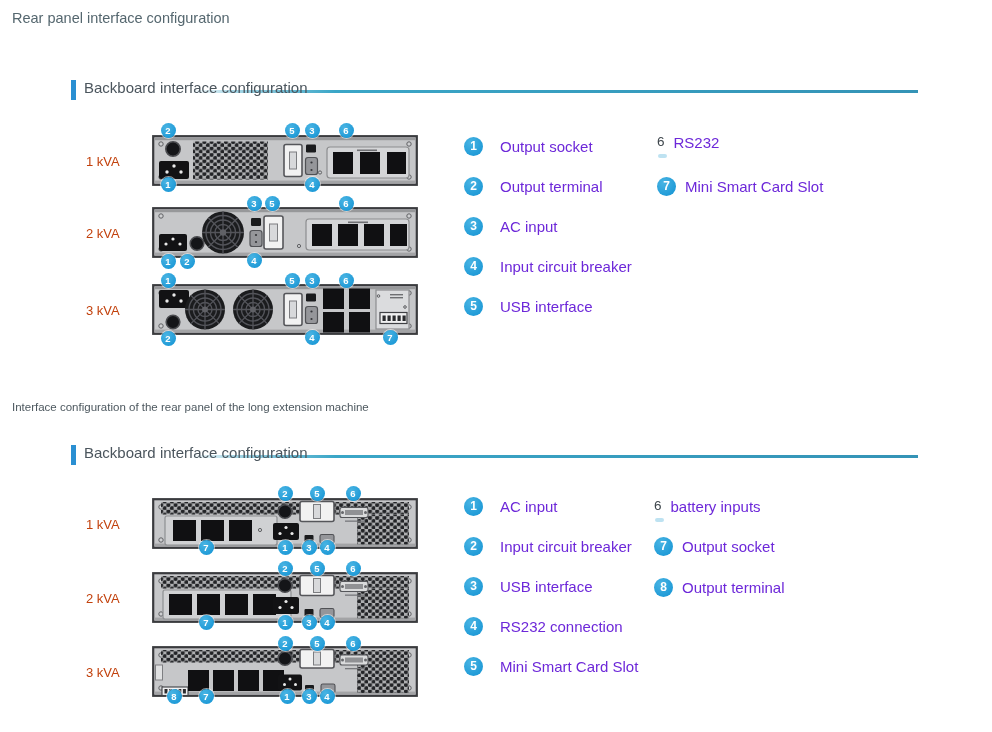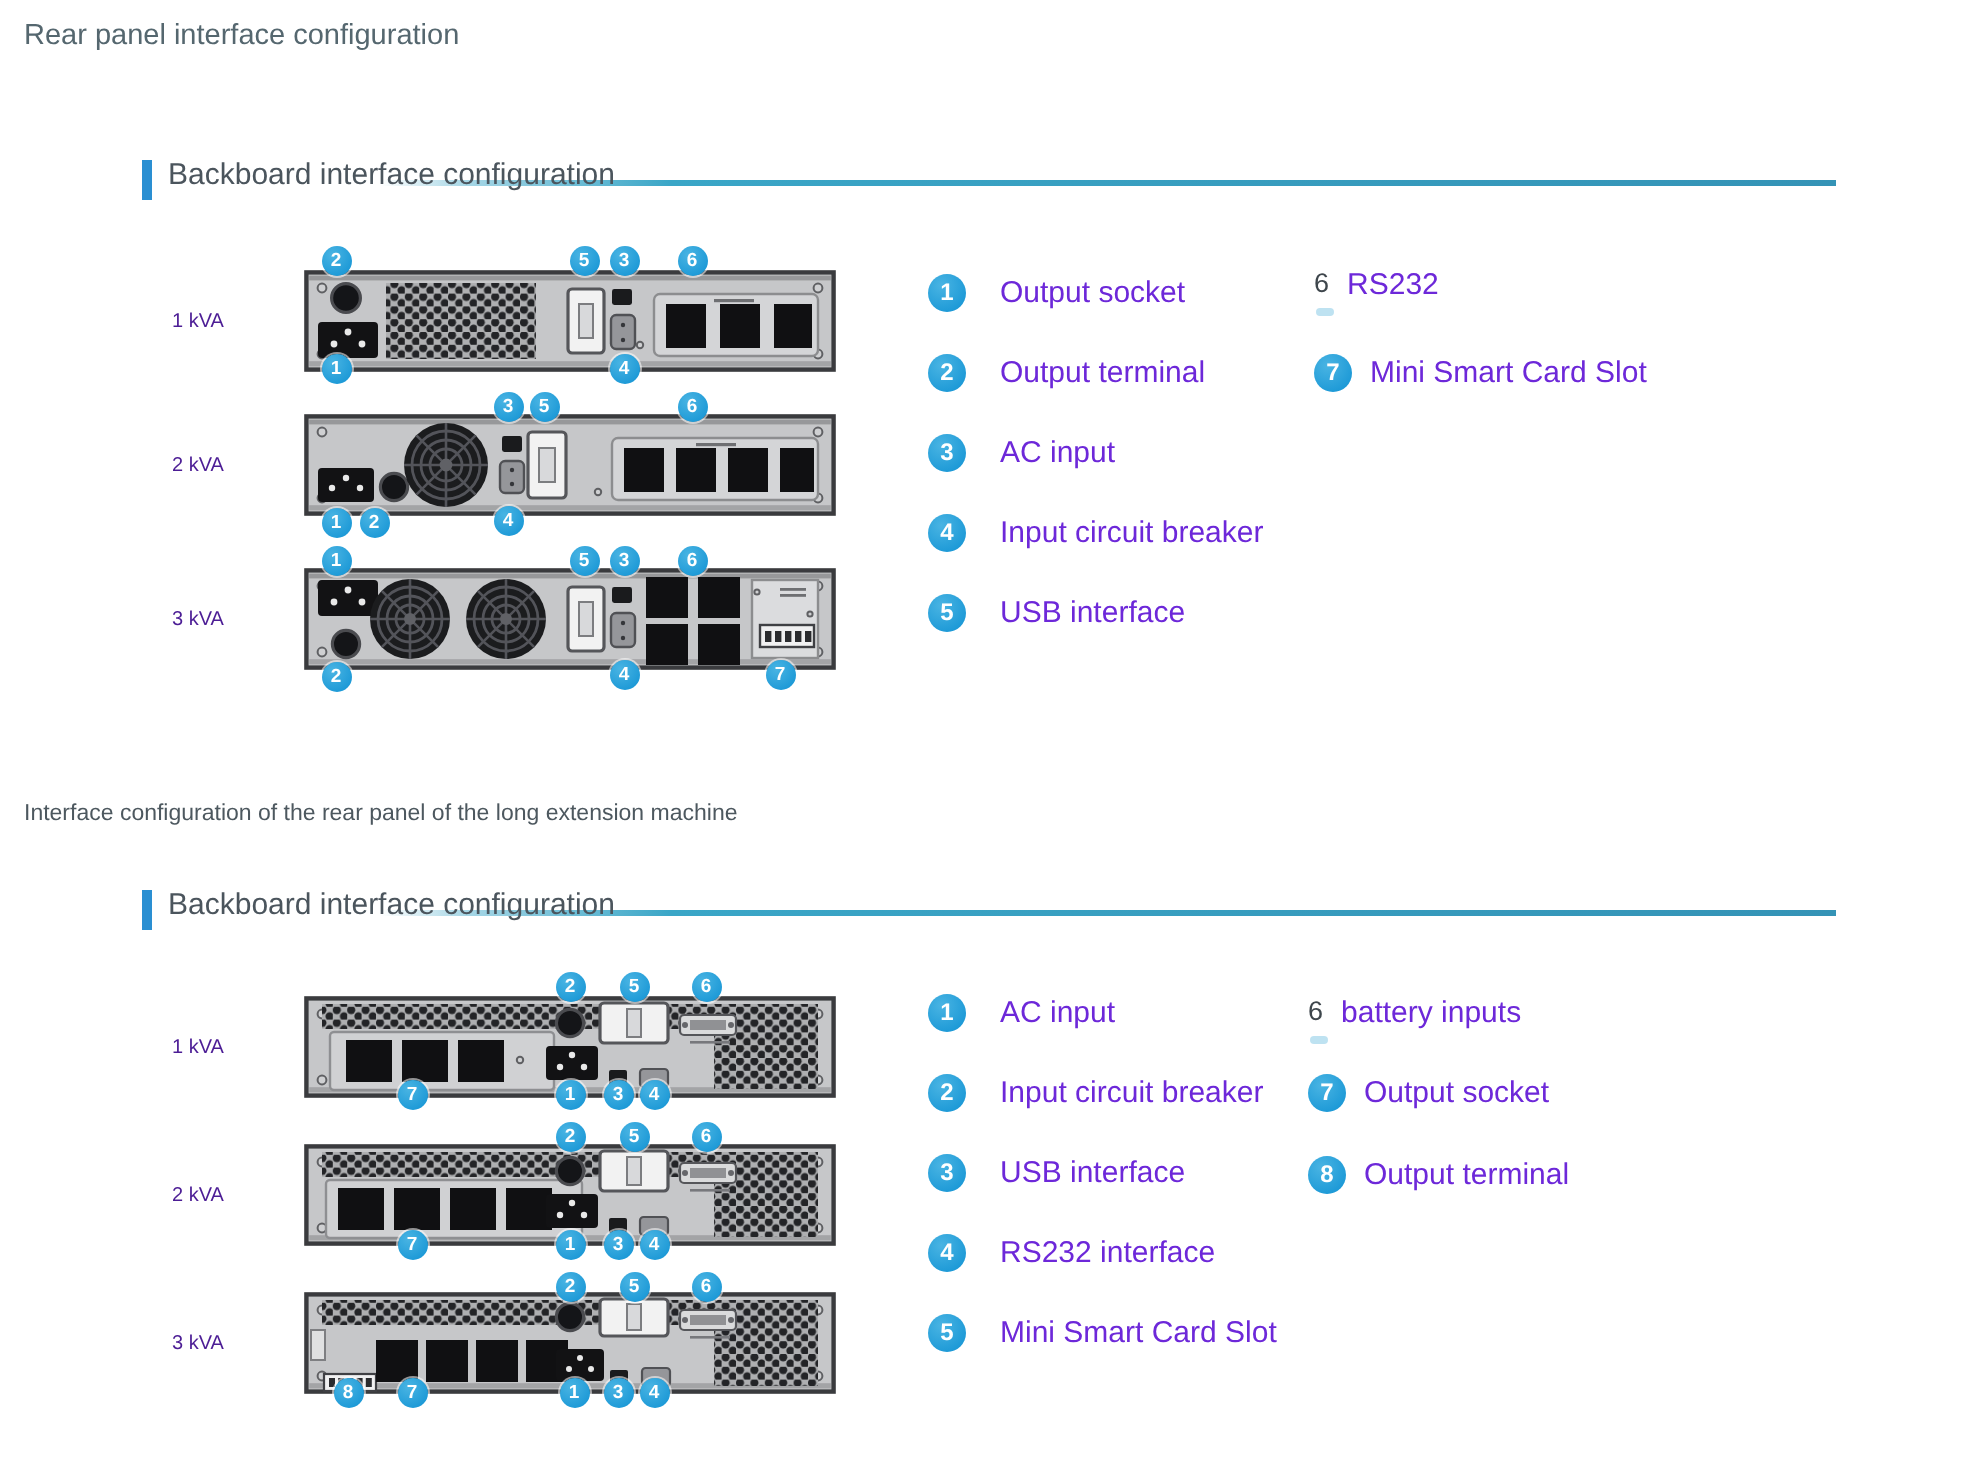--- a/index.html
+++ b/index.html
@@ -7,21 +7,21 @@
         font-family:"Liberation Sans",sans-serif;color:#3e464c;}
   .page-title{position:absolute;left:12px;top:10px;font-size:14.5px;font-weight:500;color:#55676f;}
   .subtitle{position:absolute;left:12px;top:401px;font-size:11.5px;color:#4d585f;text-align:center;}
   .sec-heading{position:absolute;font-size:15px;font-weight:500;color:#4b555d;z-index:2;}
   .accent-bar{position:absolute;width:5px;height:20px;background:var(--accent-bar,#2a8fd2);z-index:2;}
   .rule{position:absolute;height:3px;width:728px;left:190px;z-index:1;
         background:linear-gradient(90deg,rgba(93,181,209,0) 0%,rgba(93,181,209,.55) 6%,var(--rule-teal,#3aa6c7) 20%,#3493b6 100%);}
   .device{position:absolute;left:152px;width:266px;height:53px;}
   .device svg{position:absolute;left:0;top:0;}
   .dev-label{position:absolute;left:-66px;top:50%;transform:translateY(-50%);
-             font-size:10px;color:#4c1d95;white-space:nowrap;}
+             font-size:13px;color:#c2410c;white-space:nowrap;}
   .callout{position:absolute;width:15px;height:15px;border-radius:50%;
            background:radial-gradient(circle at 35% 30%, #49b4e3, var(--badge-blue,#1e9ad7) 75%);
            color:#fff;font-size:9.5px;font-weight:bold;line-height:15px;text-align:center;
            box-shadow:0 0 0 1px rgba(255,255,255,.55);z-index:3;}
   .legend-col{position:absolute;display:flex;flex-direction:column;}
   .legend-row{display:flex;align-items:center;gap:17px;height:19px;position:relative;}
   .legend-row.plain{gap:5px;height:17px;align-items:flex-start;}
   .legend-col.rightcol .legend-row{gap:9px;}
   .lbadge{flex:0 0 auto;width:19px;height:19px;border-radius:50%;
           background:radial-gradient(circle at 35% 30%, #49b4e3, var(--badge-blue,#1e9ad7) 75%);
@@ -491,21 +491,21 @@
     <div class="legend-row">
       <span class="lbadge">2</span>
       <span class="legend-label">Input circuit breaker</span>
     </div>
     <div class="legend-row">
       <span class="lbadge">3</span>
       <span class="legend-label">USB interface</span>
     </div>
     <div class="legend-row">
       <span class="lbadge">4</span>
-      <span class="legend-label">RS232 interface</span>
+      <span class="legend-label">RS232 connection</span>
     </div>
     <div class="legend-row">
       <span class="lbadge">5</span>
       <span class="legend-label">Mini Smart Card Slot</span>
     </div>
   </div>
   <div class="legend-col rightcol" style="left:654px;top:498px;gap:22px;">
     <div class="legend-row plain">
       <span class="plain-num">6</span>
       <span class="legend-label">battery inputs</span>

